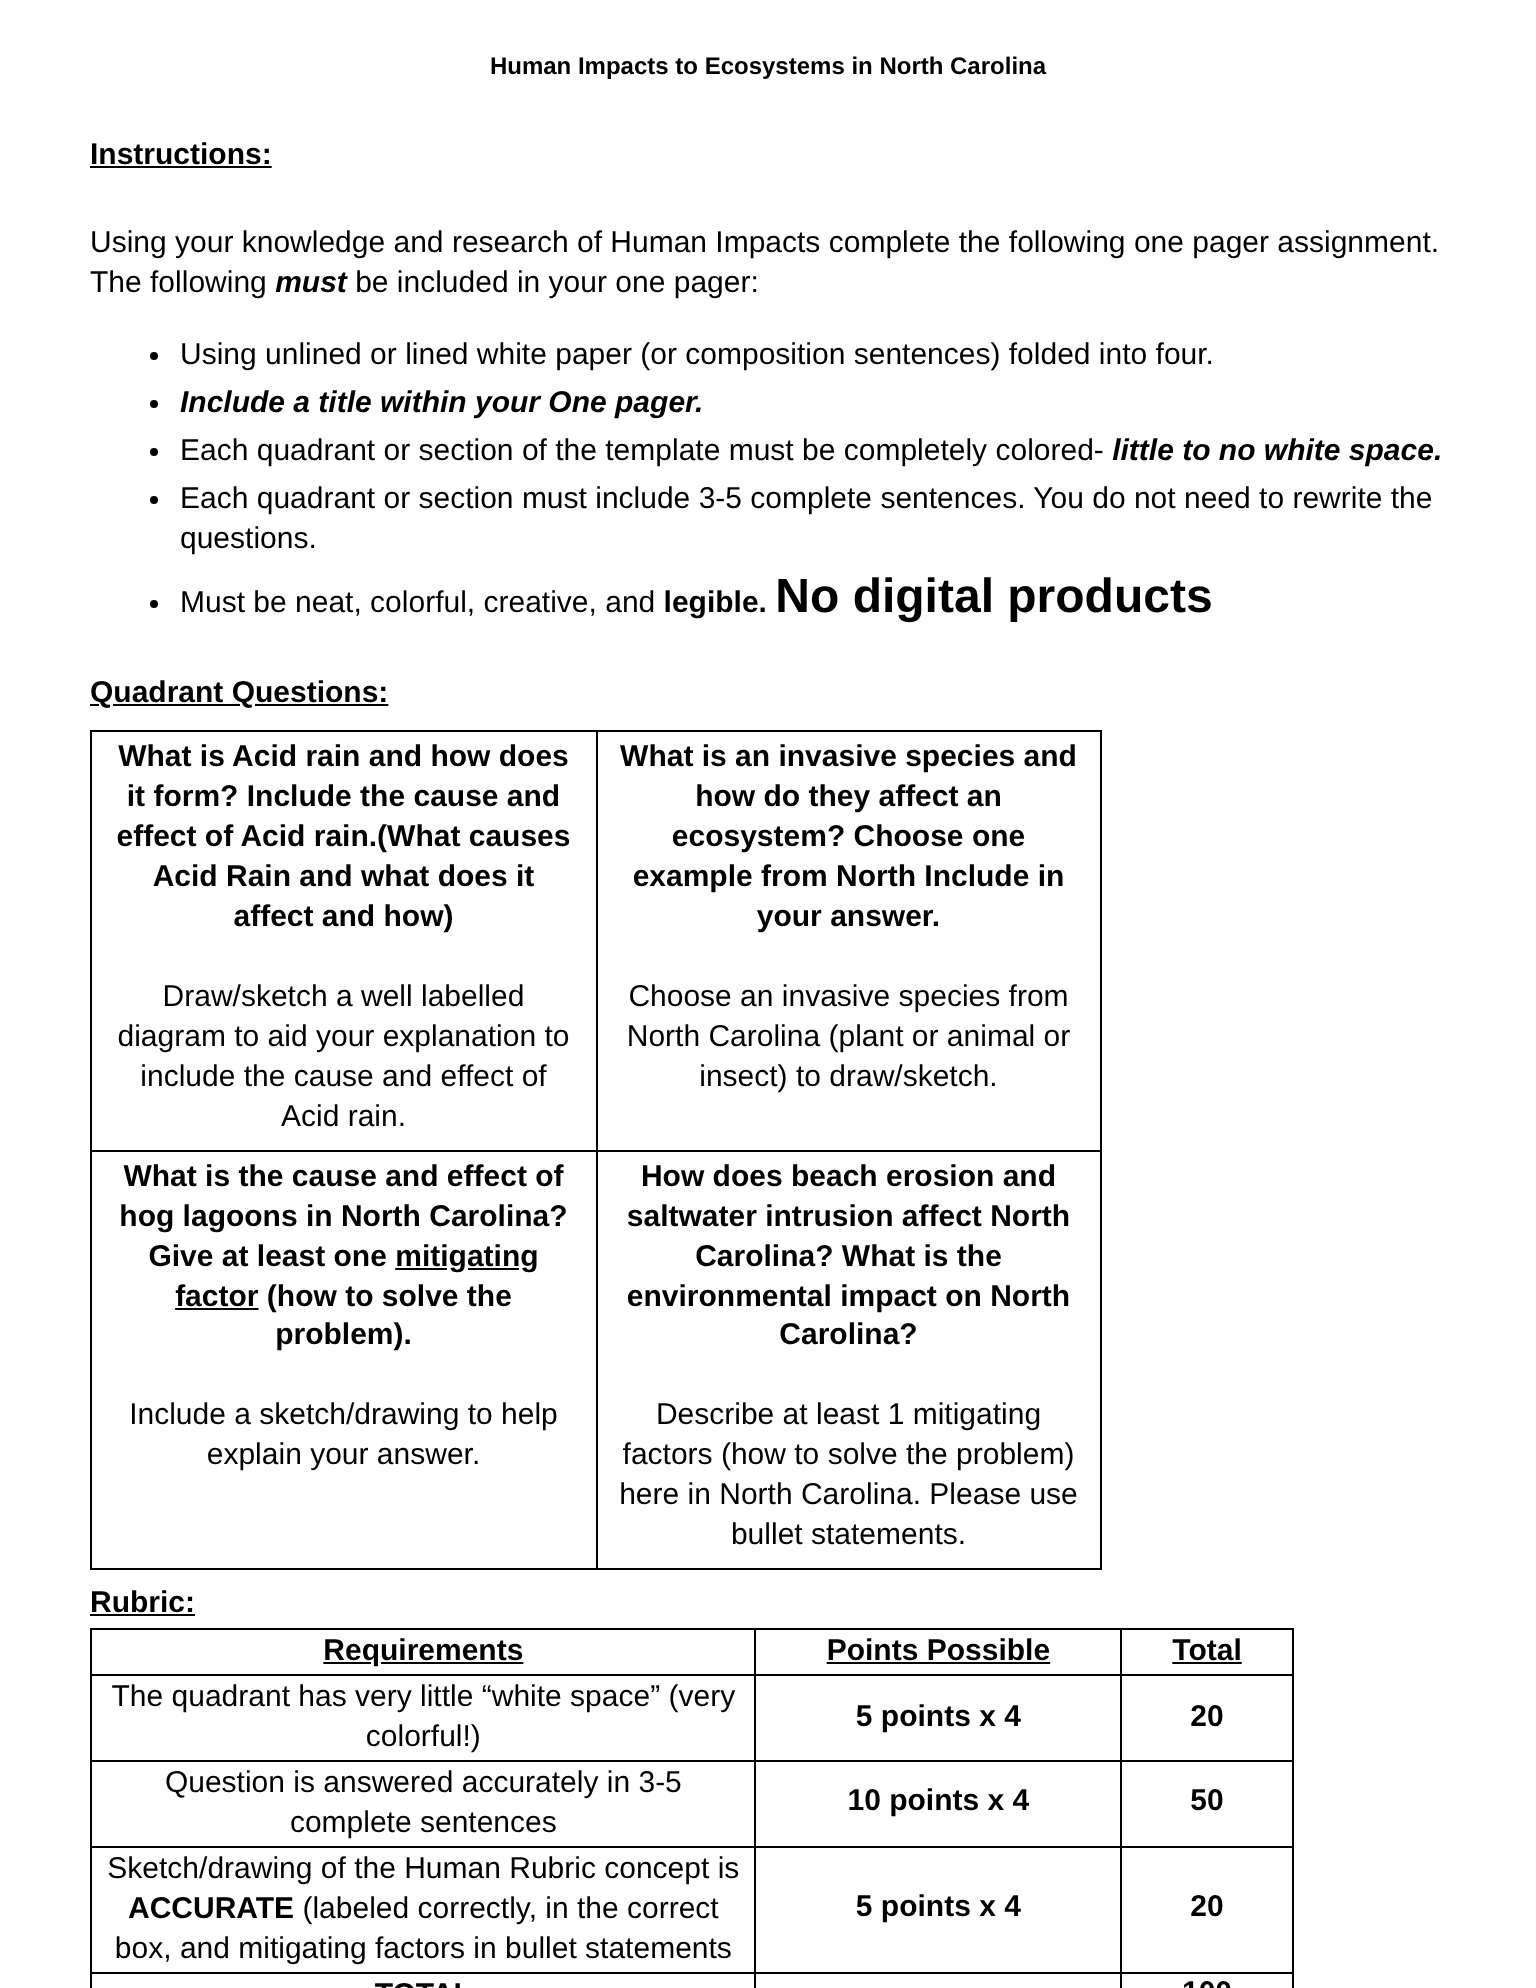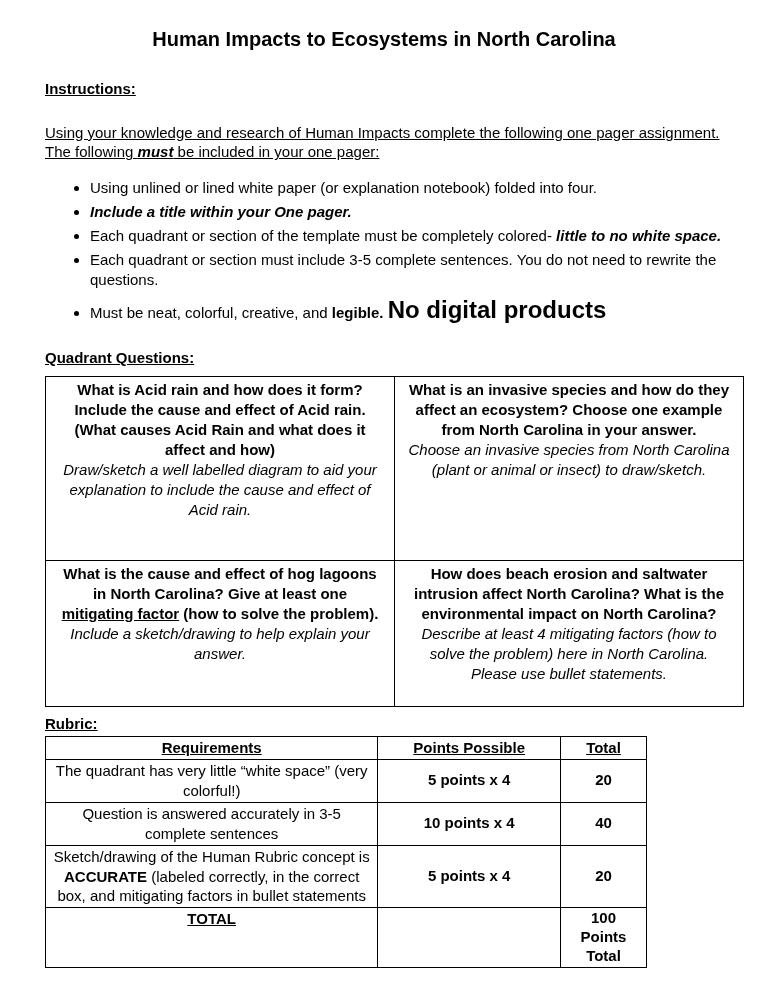--- a/index.html
+++ b/index.html
@@ -11,57 +11,57 @@
     font-size: 15px;
     color: #000;
     line-height: 1.33;
     overflow: hidden;
   }
   .page { padding: 26px 45px 0 45px; }
 
   .doc-title {
     text-align: center;
     font-weight: bold;
-    font-size: 20px;
+    font-size: 12px;
     margin-bottom: 26px;
   }
   .section-heading {
     font-weight: bold;
     text-decoration: underline;
     margin-bottom: 24px;
   }
-  .intro { margin-bottom: 16px; text-decoration: underline; }
+  .intro { margin-bottom: 16px; }
 
   .bold { font-weight: bold; }
   .bold-italic { font-weight: bold; font-style: italic; }
   .underline { text-decoration: underline; }
   .big-bold { font-weight: bold; font-size: 24px; }
 
   ul.bullets {
     padding-left: 45px;
     margin-bottom: 22px;
   }
   ul.bullets li { margin-bottom: 4px; }
 
   .qq-heading { margin-bottom: 8px; }
 
   table { border-collapse: collapse; }
 
-  .quad-table { width: 699px; margin-bottom: 7px; }
+  .quad-table { width: 506px; margin-bottom: 7px; }
   .quad-table td {
     border: 1px solid #000;
     width: 50%;
     vertical-align: top;
     text-align: center;
     padding: 3px 10px 6px 10px;
   }
   .quad-table tr.row-top td { height: 184px; }
   .quad-table tr.row-bottom td { height: 146px; }
   .quad-q { font-weight: bold; }
-  .quad-note { font-style: italic; }
+  .quad-note { margin-top: 20px; }
 
   .rubric-heading { margin-bottom: 2px; }
   .rubric-table { width: 602px; }
   .col-req { width: 55.3%; }
   .col-points { width: 30.4%; }
   .col-total { width: 14.3%; }
   .rubric-table th, .rubric-table td {
     border: 1px solid #000;
     text-align: center;
     padding: 1px 6px;
@@ -80,49 +80,49 @@
 
 <div class="page">
 
   <h1 class="doc-title">Human Impacts to Ecosystems in North Carolina</h1>
 
   <p class="section-heading">Instructions:</p>
 
   <p class="intro"><span>Using your knowledge and research of Human Impacts complete the following one pager assignment. The following </span><span class="bold-italic">must</span><span> be included in your one pager:</span></p>
 
   <ul class="bullets">
-    <li><span>Using unlined or lined white paper (or explanation notebook) folded into four.</span></li>
+    <li><span>Using unlined or lined white paper (or composition sentences) folded into four.</span></li>
     <li><span class="bold-italic">Include a title within your One pager.</span></li>
     <li><span>Each quadrant or section of the template must be completely colored- </span><span class="bold-italic">little to no white space.</span></li>
     <li><span>Each quadrant or section must include 3-5 complete sentences. You do not need to rewrite the questions.</span></li>
     <li><span>Must be neat, colorful, creative, and </span><span class="bold">legible.</span> <span class="big-bold">No digital products</span></li>
   </ul>
 
   <p class="section-heading qq-heading">Quadrant Questions:</p>
 
   <table class="quad-table">
     <tbody>
       <tr class="row-top">
         <td>
           <div class="quad-q">What is Acid rain and how does it form? Include the cause and effect of Acid rain.(What causes Acid Rain and what does it affect and how)</div>
           <div class="quad-note">Draw/sketch a well labelled diagram to aid your explanation to include the cause and effect of Acid rain.</div>
         </td>
         <td>
-          <div class="quad-q">What is an invasive species and how do they affect an ecosystem? Choose one example from North Carolina in your answer.</div>
+          <div class="quad-q">What is an invasive species and how do they affect an ecosystem? Choose one example from North Include in your answer.</div>
           <div class="quad-note">Choose an invasive species from North Carolina (plant or animal or insect) to draw/sketch.</div>
         </td>
       </tr>
       <tr class="row-bottom">
         <td>
           <div class="quad-q"><span>What is the cause and effect of hog lagoons in North Carolina? Give at least one </span><span class="underline">mitigating factor</span><span> (how to solve the problem).</span></div>
           <div class="quad-note">Include a sketch/drawing to help explain your answer.</div>
         </td>
         <td>
           <div class="quad-q">How does beach erosion and saltwater intrusion affect North Carolina? What is the environmental impact on North Carolina?</div>
-          <div class="quad-note">Describe at least 4 mitigating factors (how to solve the problem) here in North Carolina. Please use bullet statements.</div>
+          <div class="quad-note">Describe at least 1 mitigating factors (how to solve the problem) here in North Carolina. Please use bullet statements.</div>
         </td>
       </tr>
     </tbody>
   </table>
 
   <p class="section-heading rubric-heading">Rubric:</p>
 
   <table class="rubric-table">
     <colgroup>
       <col class="col-req">
@@ -136,21 +136,21 @@
         <th><span class="underline">Total</span></th>
       </tr>
       <tr>
         <td class="req-cell">The quadrant has very little “white space” (very colorful!)</td>
         <td class="points-cell">5 points x 4</td>
         <td class="total-cell">20</td>
       </tr>
       <tr>
         <td class="req-cell">Question is answered accurately in 3-5 complete sentences</td>
         <td class="points-cell">10 points x 4</td>
-        <td class="total-cell">40</td>
+        <td class="total-cell">50</td>
       </tr>
       <tr>
         <td class="req-cell"><span>Sketch/drawing of the Human Rubric concept is </span><span class="bold">ACCURATE</span><span> (labeled correctly, in the correct box, and mitigating factors in bullet statements</span></td>
         <td class="points-cell">5 points x 4</td>
         <td class="total-cell">20</td>
       </tr>
       <tr>
         <td class="req-cell"><span class="bold underline">TOTAL</span></td>
         <td class="points-cell"></td>
         <td class="total-cell">100

